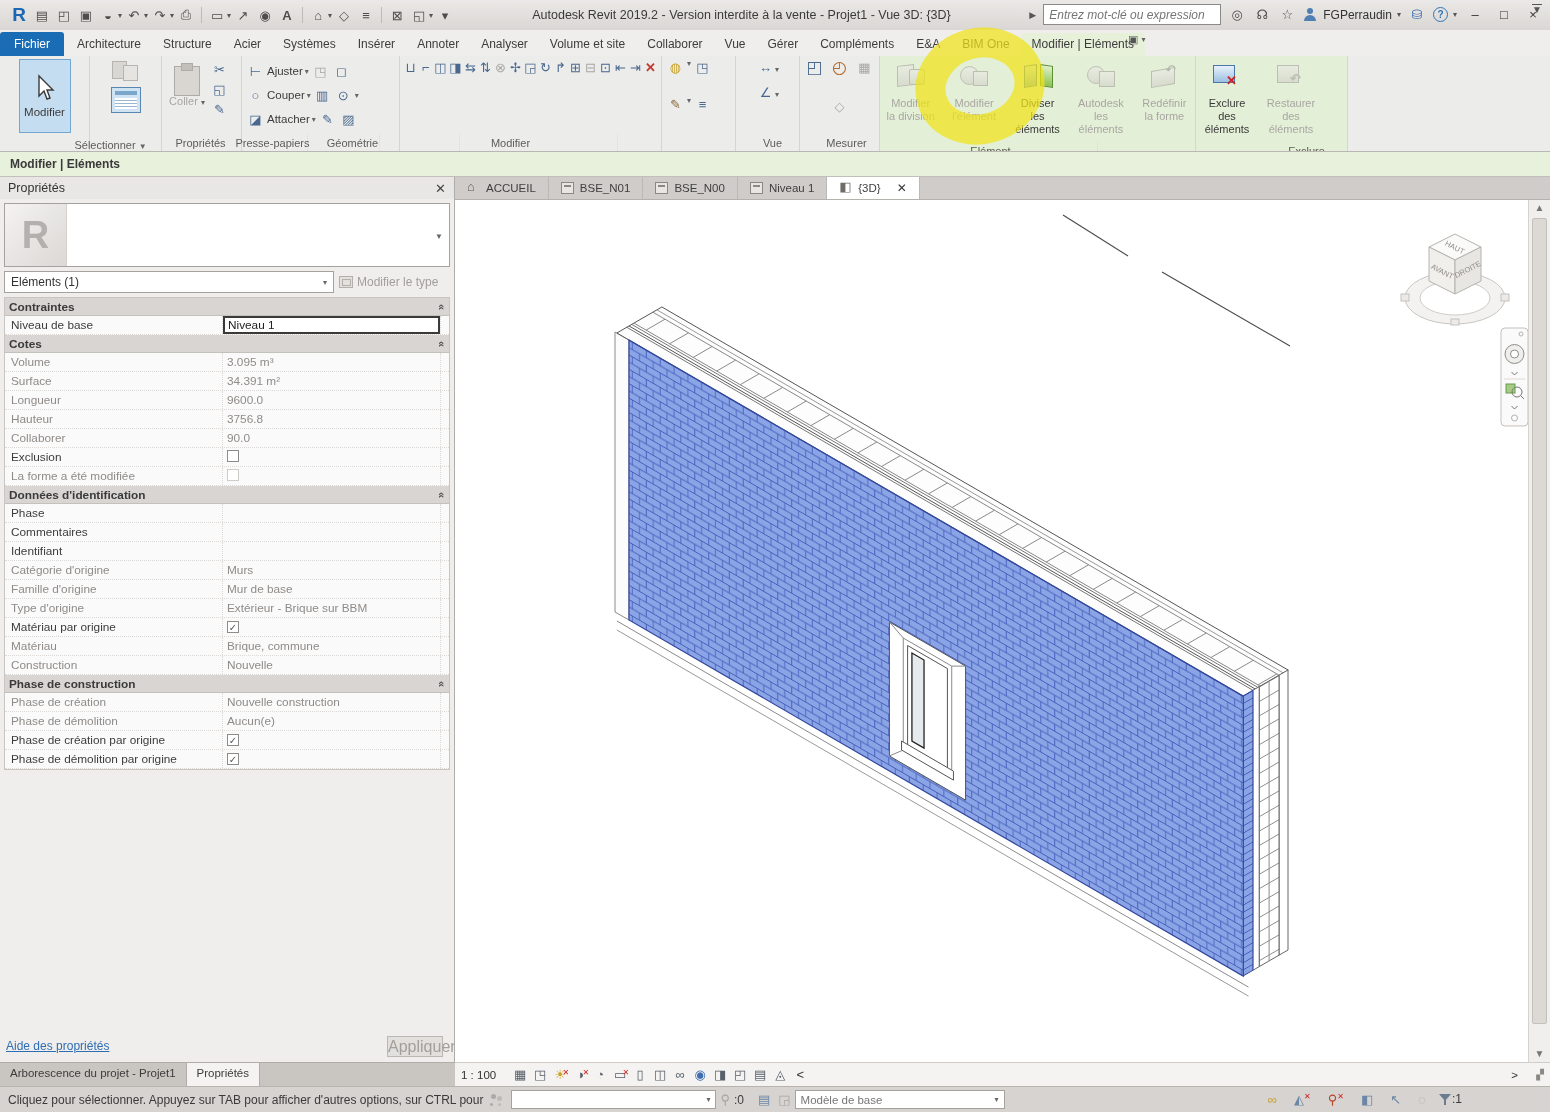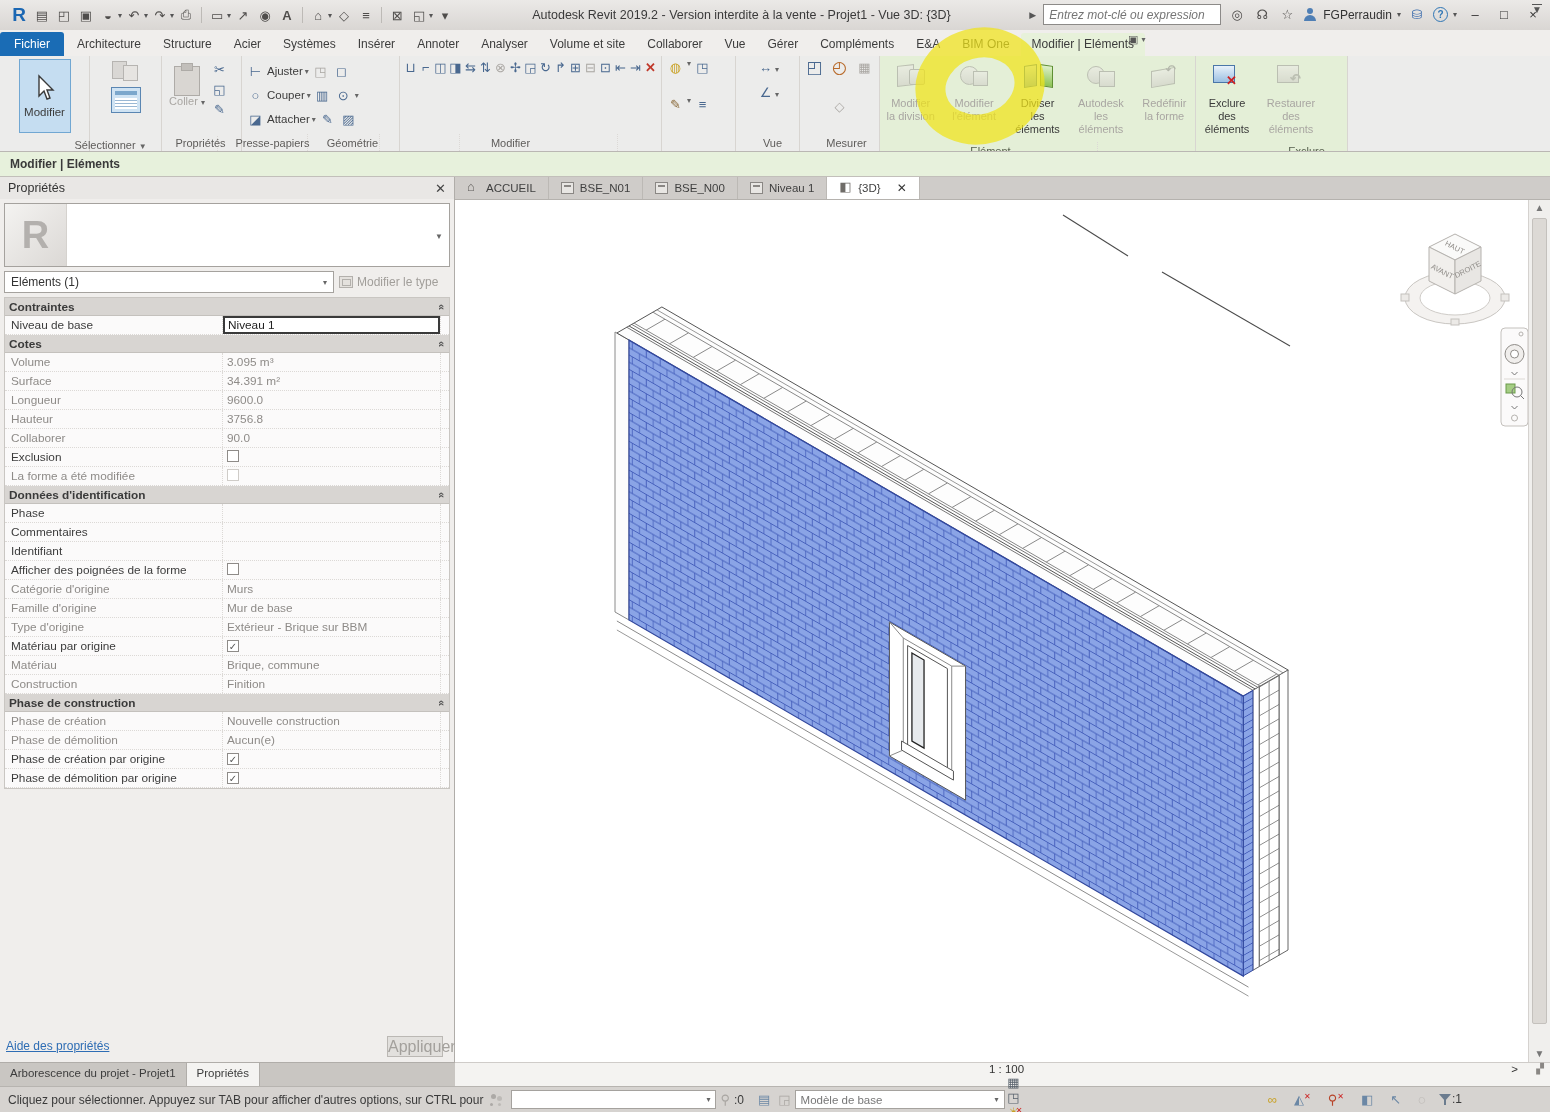--- a/index.html
+++ b/index.html
@@ -151,21 +151,21 @@
   .vtab .x { font-size:12px; color:#333; margin-left:10px; }
   .vt-ic { width:13px; height:12px; border:1px solid #8a8784; background:#e8e6e3; position:relative; }
   .vt-ic.sheet::after { content:""; position:absolute; left:2px; top:2px; width:7px; height:2px; background:#8a8784; }
   .vt-ic.home { border:none; background:transparent; }
   .vt-ic.home::before { content:"⌂"; position:absolute; left:0; top:-3px; font-size:13px; color:#5f5d5a; }
   .vt-ic.cube3d { border:none; background:transparent; }
   .vt-ic.cube3d::before { content:"◧"; position:absolute; left:0; top:-3px; font-size:13px; color:#6f6c68; }
   #vt-overflow { position:absolute; right:8px; top:4px; color:#555; font-size:10px; border-top:1.5px solid #555; line-height:9px; }
   #canvas { position:absolute; left:455px; top:200px; width:1073px; height:862px; background:#fff; }
   #viewctrl { position:absolute; left:455px; top:1062px; width:1095px; height:24px; background:#f4f3f1; border-top:1px solid #cfccc9;
-    display:flex; align-items:center; padding-left:22px; font-size:11.5px; color:#333;flex-direction:column; }
+    display:flex; align-items:center; padding-left:6px; font-size:11.5px; color:#333; }
   .vc-ic { width:20px; text-align:center; font-size:13px; color:#57606b; position:relative; }
   .vc-ic sup { color:#cc2222; font-size:8px; position:absolute; top:1px; right:1px; }
   #vc-more { position:absolute; right:32px; color:#333; }
   #vc-grip { position:absolute; right:6px; color:#8a8784; font-size:10px; }
   #vscroll { position:absolute; left:1528px; top:200px; width:22px; height:862px; background:#f0efed; border-left:1px solid #d5d2cf; }
   #vscroll .arr { display:block; text-align:center; color:#777; font-size:10px; height:16px; line-height:16px; }
   #vscroll .thumb { position:absolute; left:3px; top:18px; width:15px; height:806px; background:#dcd9d5; border:1px solid #c4c1bd; border-radius:2px; }
   #vscroll .arr.down { position:absolute; bottom:0; width:100%; }
 
   
@@ -497,25 +497,20 @@
       <div class="prow">
         <div class="plabel">Commentaires</div>
         <div class="pval"></div>
         <div class="passoc"></div>
       </div>
       <div class="prow">
         <div class="plabel">Identifiant</div>
         <div class="pval"></div>
         <div class="passoc"></div>
       </div>
-      <div class="prow">
-        <div class="plabel">Afficher des poignées de la forme</div>
-        <div class="pval"><span class="cb"></span></div>
-        <div class="passoc"></div>
-      </div>
       <div class="prow ro">
         <div class="plabel">Catégorie d'origine</div>
         <div class="pval">Murs</div>
         <div class="passoc"></div>
       </div>
       <div class="prow ro">
         <div class="plabel">Famille d'origine</div>
         <div class="pval">Mur de base</div>
         <div class="passoc"></div>
       </div>
@@ -529,21 +524,21 @@
         <div class="pval"><span class="cb checked"></span></div>
         <div class="passoc"></div>
       </div>
       <div class="prow ro">
         <div class="plabel">Matériau</div>
         <div class="pval">Brique, commune</div>
         <div class="passoc"></div>
       </div>
       <div class="prow ro">
         <div class="plabel">Construction</div>
-        <div class="pval">Finition</div>
+        <div class="pval">Nouvelle</div>
         <div class="passoc"></div>
       </div>
       <div class="psection">
         <span>Phase de construction</span>
         <span class="chev">«</span>
       </div>
       <div class="prow ro">
         <div class="plabel">Phase de création</div>
         <div class="pval">Nouvelle construction</div>
         <div class="passoc"></div>

